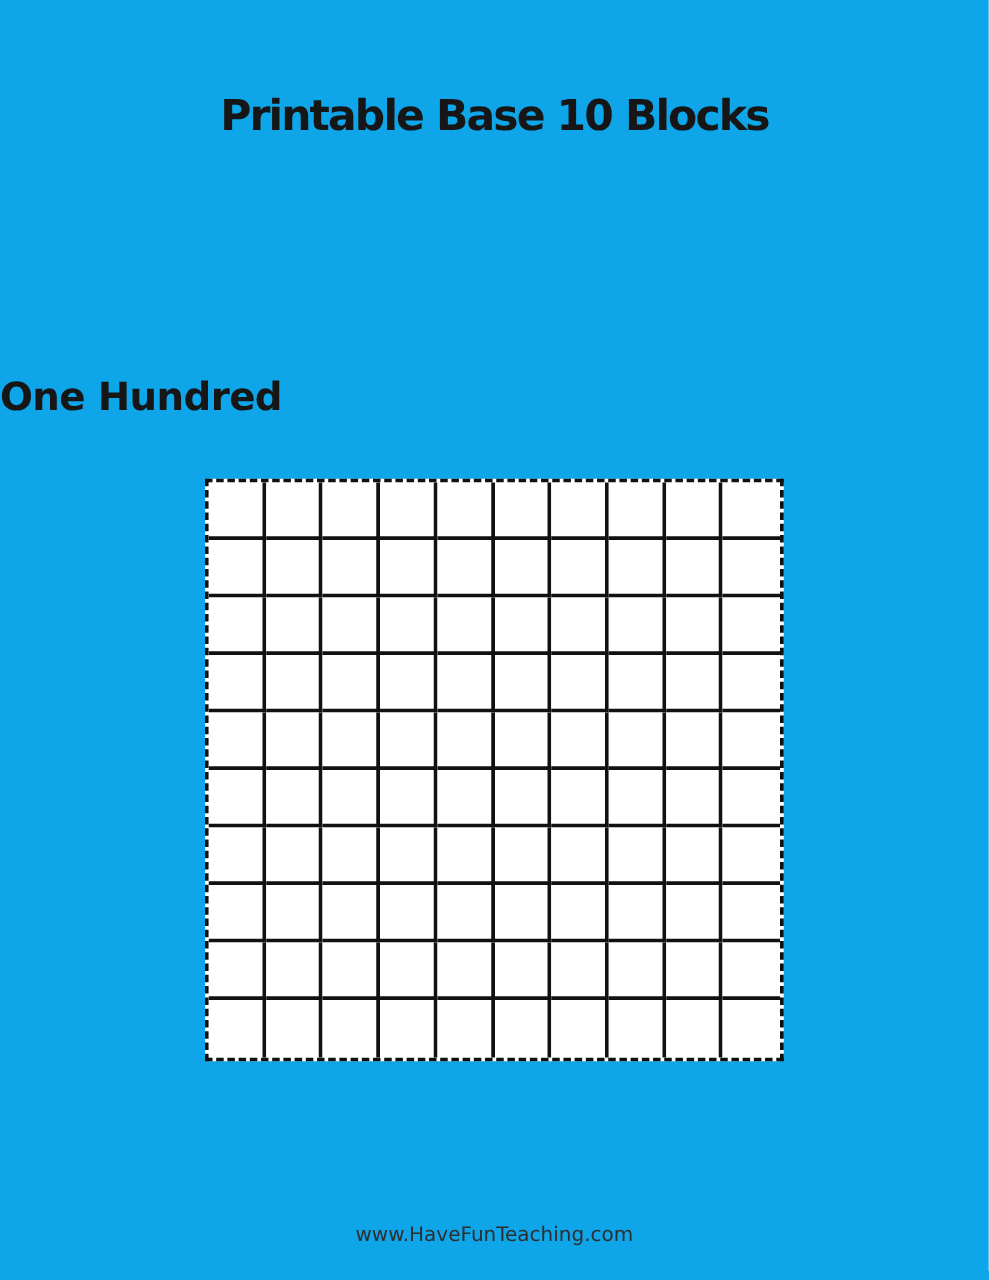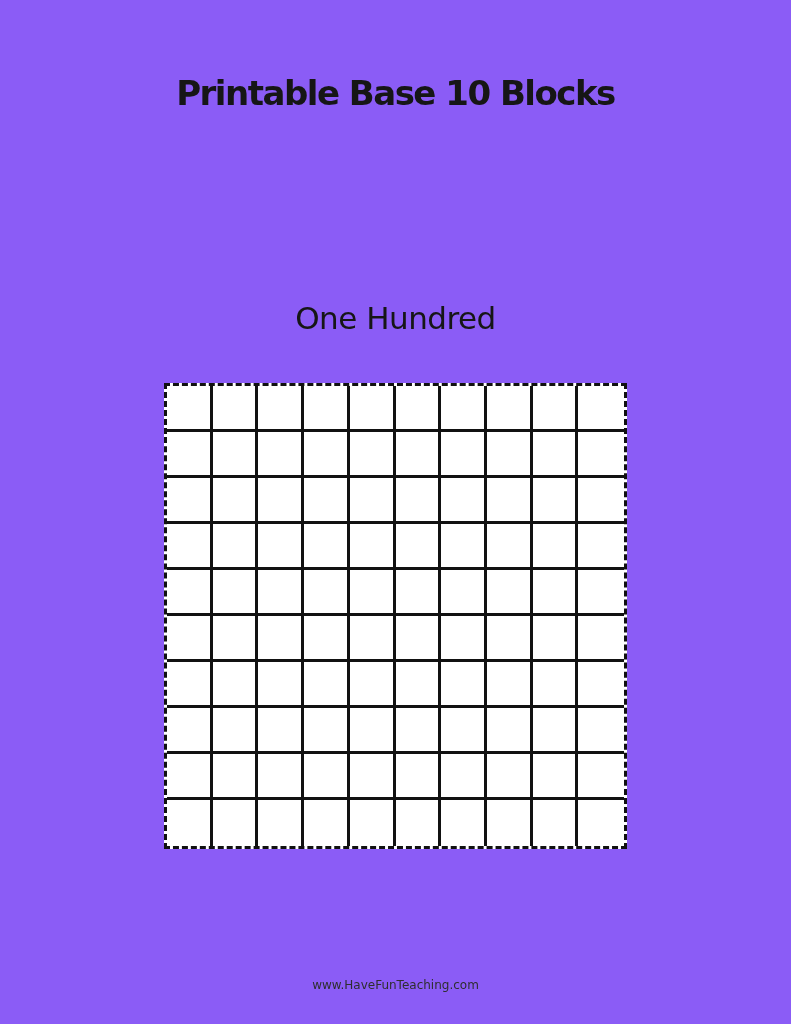--- a/index.html
+++ b/index.html
@@ -6,21 +6,21 @@
     margin: 0;
     padding: 0;
     background: #e8e8e8;
     font-family: "DejaVu Sans", "Liberation Sans", sans-serif;
   }
   .page {
     position: relative;
     width: 791px;
     height: 1024px;
     margin: 0 auto;
-    background: #8b5cf6;
+    background: #0ea5e9;
     overflow: hidden;
     color: #1c1c1c;
   }
   .doc-title {
     position: absolute;
     top: 50px;
     left: 0;
     width: 100%;
     text-align: center;
     font-size: 34px;
@@ -38,23 +38,23 @@
     color: #1d1d1d;
   }
   .directions .dir-label {
     font-weight: bold;
   }
   .section-heading {
     position: absolute;
     top: 274px;
     left: 0;
     width: 100%;
-    text-align: center;
+    text-align: left;
     font-size: 31px;
-    font-weight: normal;
+    font-weight: bold;
     letter-spacing: -0.5px;
     color: #161616;
   }
   .hundred-grid {
     position: absolute;
     top: 383px;
     left: 164px;
     width: 463px;
     height: 466px;
     box-sizing: border-box;
@@ -69,21 +69,21 @@
     background: #ffffff;
   }
   .grid-cell.last-col { border-right: none; }
   .grid-cell.last-row { border-bottom: none; }
   .footer-url {
     position: absolute;
     top: 978px;
     left: 0;
     width: 100%;
     text-align: center;
-    font-size: 12px;
+    font-size: 16px;
     color: #2e2e2e;
   }
 </style>
 </head>
 <body>
 
 <div class="page">
 
   <h1 class="doc-title">Printable Base 10 Blocks</h1>
 

